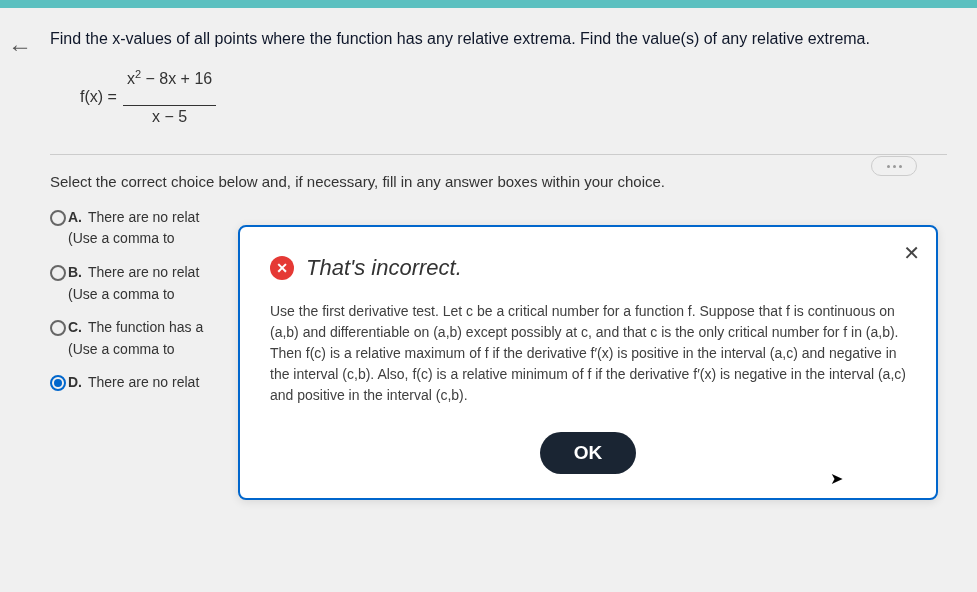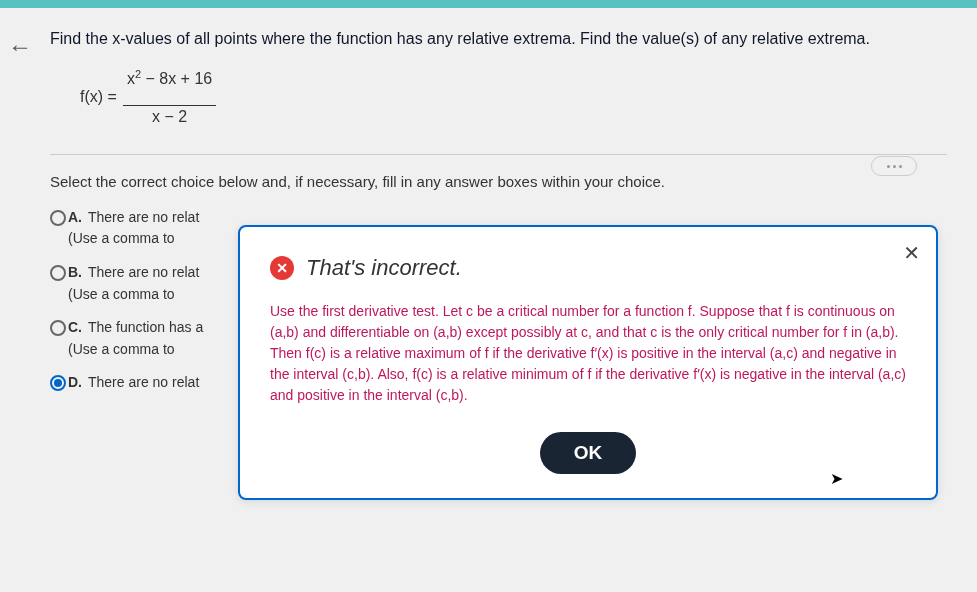--- a/index.html
+++ b/index.html
@@ -23,38 +23,38 @@
 .radio.selected { border-color: #0066cc; }
 .radio.selected::after { content: ''; position: absolute; width: 8px; height: 8px; background: #0066cc; border-radius: 50%; top: 2px; left: 2px; }
 .choice-text { font-size: 14px; color: #333; line-height: 1.4; }
 .choice-text .letter { font-weight: bold; margin-right: 6px; }
 .sub-text { display: block; margin-top: 2px; }
 .feedback-modal { position: absolute; left: 238px; top: 225px; width: 700px; background: #fff; border: 2px solid #0066cc; border-radius: 8px; padding: 28px 30px 24px; box-shadow: 0 2px 10px rgba(0,0,0,0.1); }
 .close-btn { position: absolute; right: 16px; top: 14px; font-size: 20px; color: #444; cursor: pointer; background: none; border: none; }
 .feedback-header { display: flex; align-items: center; gap: 12px; margin-bottom: 20px; }
 .error-icon { width: 24px; height: 24px; background: #e53935; border-radius: 50%; display: flex; align-items: center; justify-content: center; color: #fff; font-size: 14px; font-weight: bold; }
 .feedback-title { font-size: 22px; color: #333; font-style: italic; }
-.feedback-body { font-size: 14px; color: #be185d; line-height: 1.5; margin-bottom: 26px; }
+.feedback-body { font-size: 14px; color: #404040; line-height: 1.5; margin-bottom: 26px; }
 .ok-btn { display: block; margin: 0 auto; background: #1a2533; color: #fff; border: none; border-radius: 22px; padding: 10px 34px; font-size: 19px; font-weight: bold; cursor: pointer; }
 .cursor { position: absolute; left: 590px; bottom: 10px; font-size: 16px; color: #000; }
 </style>
 </head>
 <body>
 
 <div class="top-bar"></div>
 <div class="back-arrow">←</div>
 
 <div class="container">
   <div class="question-text">Find the x-values of all points where the function has any relative extrema. Find the value(s) of any relative extrema.</div>
 
   <div class="formula">
     <span>f(x) =</span>
     <span class="frac">
       <span class="num"><span>x</span><span class="sup">2</span><span> − 8x + 16</span></span>
-      <span class="den">x − 2</span>
+      <span class="den">x − 5</span>
     </span>
   </div>
 
   <hr class="divider">
   <div class="dots">
       <span></span>
       <span></span>
       <span></span>
     </div>
 

